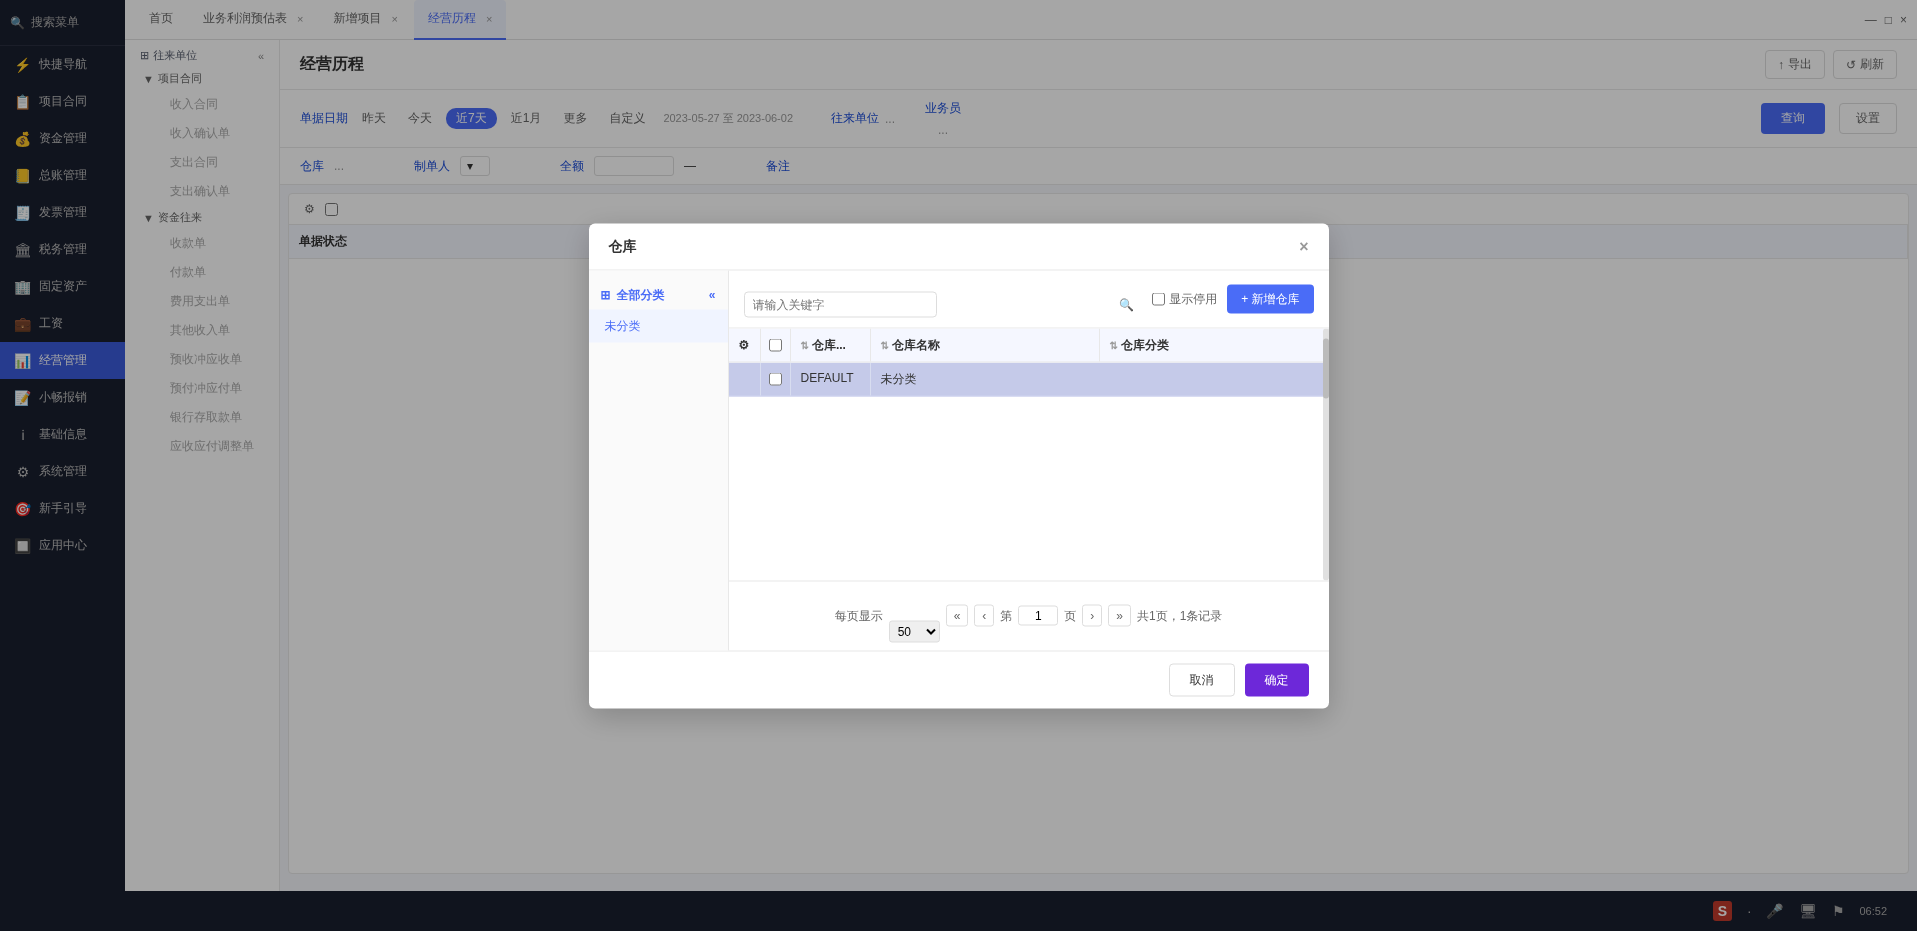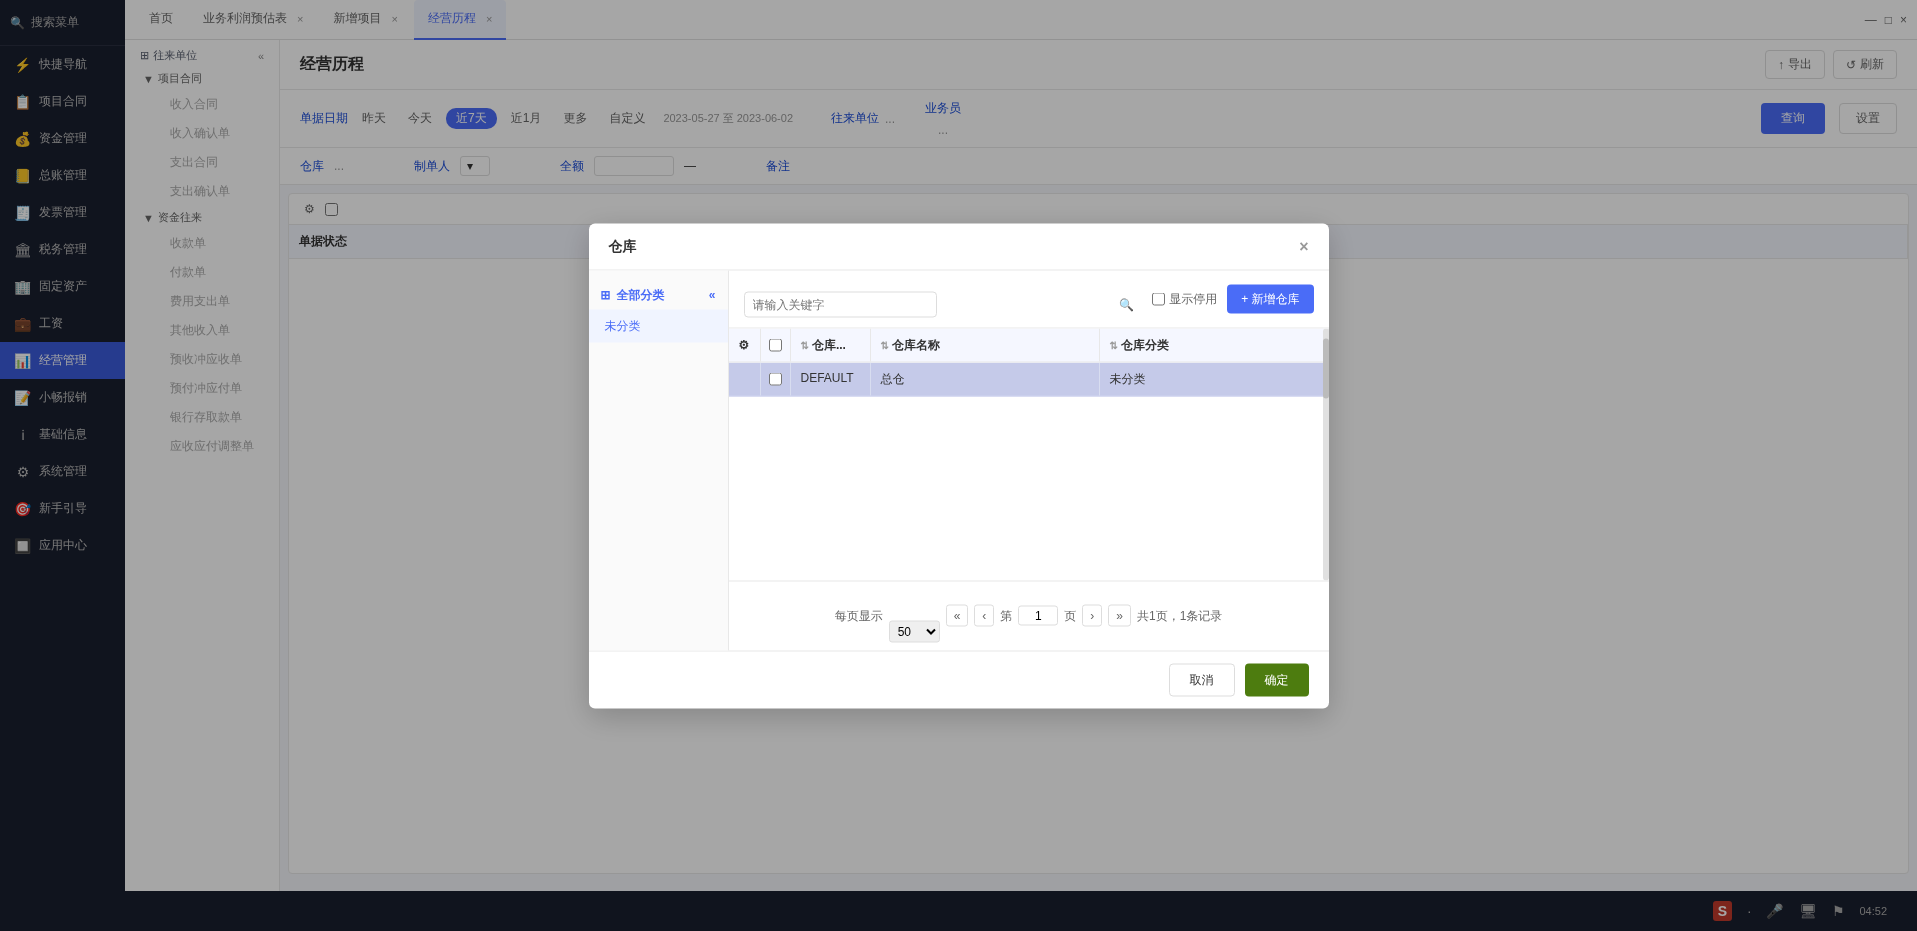--- a/index.html
+++ b/index.html
@@ -163,21 +163,21 @@
     .per-page-select { border: 1px solid #ddd; border-radius: 3px; padding: 2px 4px; font-size: 12px; margin-top: 31px; }
     .modal-actions {
       display: flex; justify-content: flex-end; gap: 10px; padding: 12px 20px;
       border-top: 1px solid #e8e8e8;
     }
     .btn-cancel {
       padding: 7px 20px; border: 1px solid #ddd; background: #fff; border-radius: 4px;
       cursor: pointer; font-size: 12px; color: #333;
     }
     .btn-confirm {
-      padding: 7px 20px; background: #4d7c0f; color: #fff; border: none;
+      padding: 7px 20px; background: #6d28d9; color: #fff; border: none;
       border-radius: 4px; cursor: pointer; font-size: 12px;
     }
     .scrollbar-area { position: relative; }
     .modal-scrollbar {
       width: 6px; background: #e0e0e0; position: absolute; right: 0; top: 0; bottom: 0;
       border-radius: 3px;
     }
     .modal-scrollbar-thumb { width: 6px; height: 60px; background: #bbb; border-radius: 3px; position: absolute; top: 10px; }
 
     
@@ -454,21 +454,20 @@
             <span class="sort-icon">⇅</span>
             <span>仓库分类</span>
           </div>
         </div>
         <div class="modal-row selected">
           <div class="modal-td gear-col"></div>
           <div class="modal-td check-col">
             <input type="checkbox" style="">
           </div>
           <div class="modal-td" style="width:80px;">DEFAULT</div>
-          <div class="modal-td" style="flex:1;">总仓</div>
           <div class="modal-td" style="flex:1;">未分类</div>
         </div>
         <div class="modal-scrollbar">
           <div class="modal-scrollbar-thumb"></div>
         </div>
       </div>
 
       <div class="modal-footer-pagination">
         <span>每页显示</span>
         <select class="per-page-select">
@@ -493,15 +492,15 @@
   </div>
 </div>
 
 <div class="taskbar">
   <div class="taskbar-icons">
     <span class="taskbar-icon" style="background:#c0392b;color:#fff;padding:2px 5px;border-radius:3px;font-weight:bold;">S</span>
     <span class="taskbar-icon">·</span>
     <span class="taskbar-icon">🎤</span>
     <span class="taskbar-icon">🖥</span>
     <span class="taskbar-icon">⚑</span>
-    <span class="taskbar-time">04:52</span>
+    <span class="taskbar-time">06:52</span>
   </div>
 </div>
 
 </body></html>

